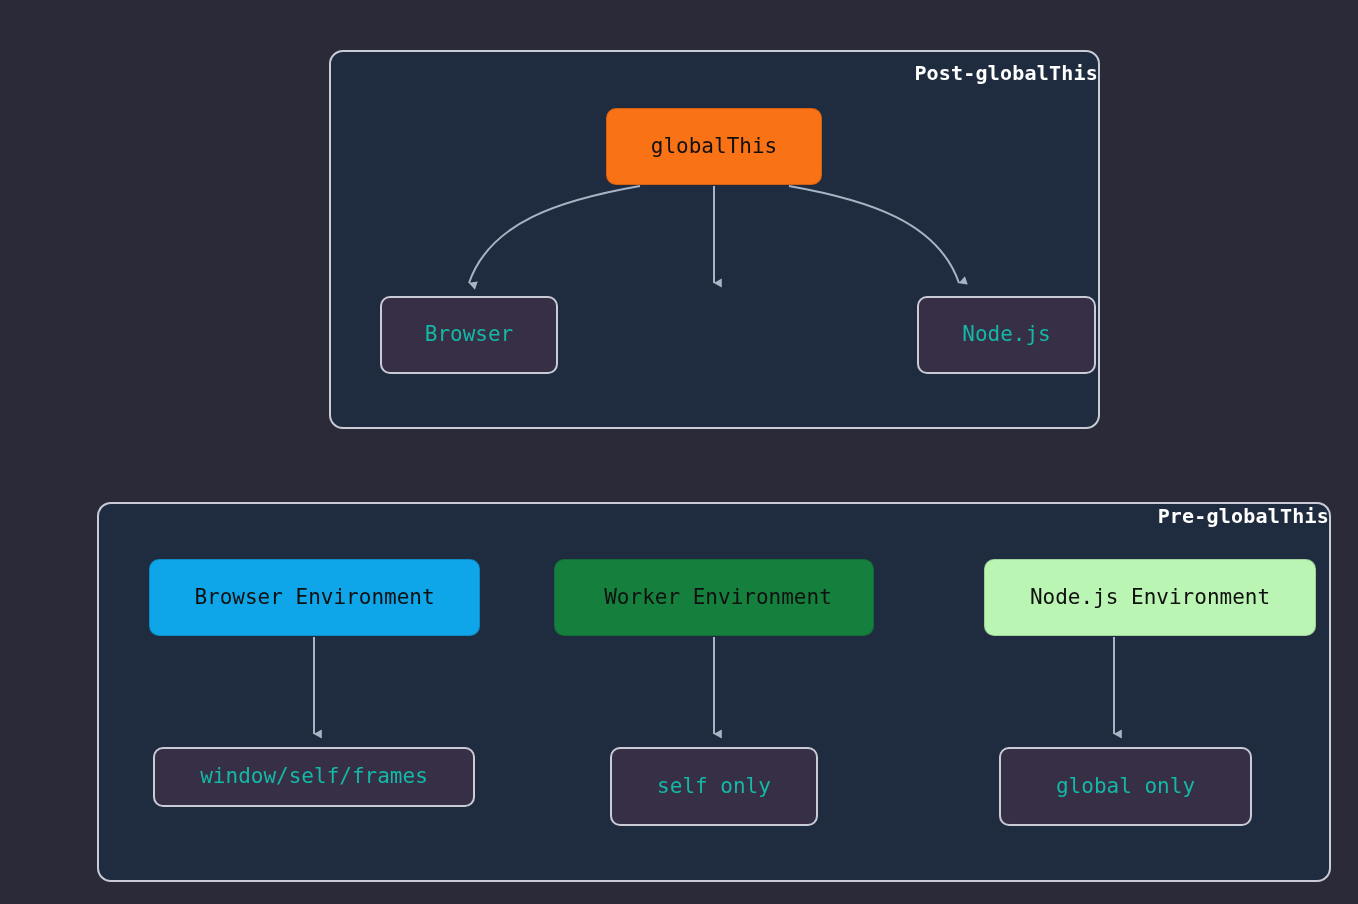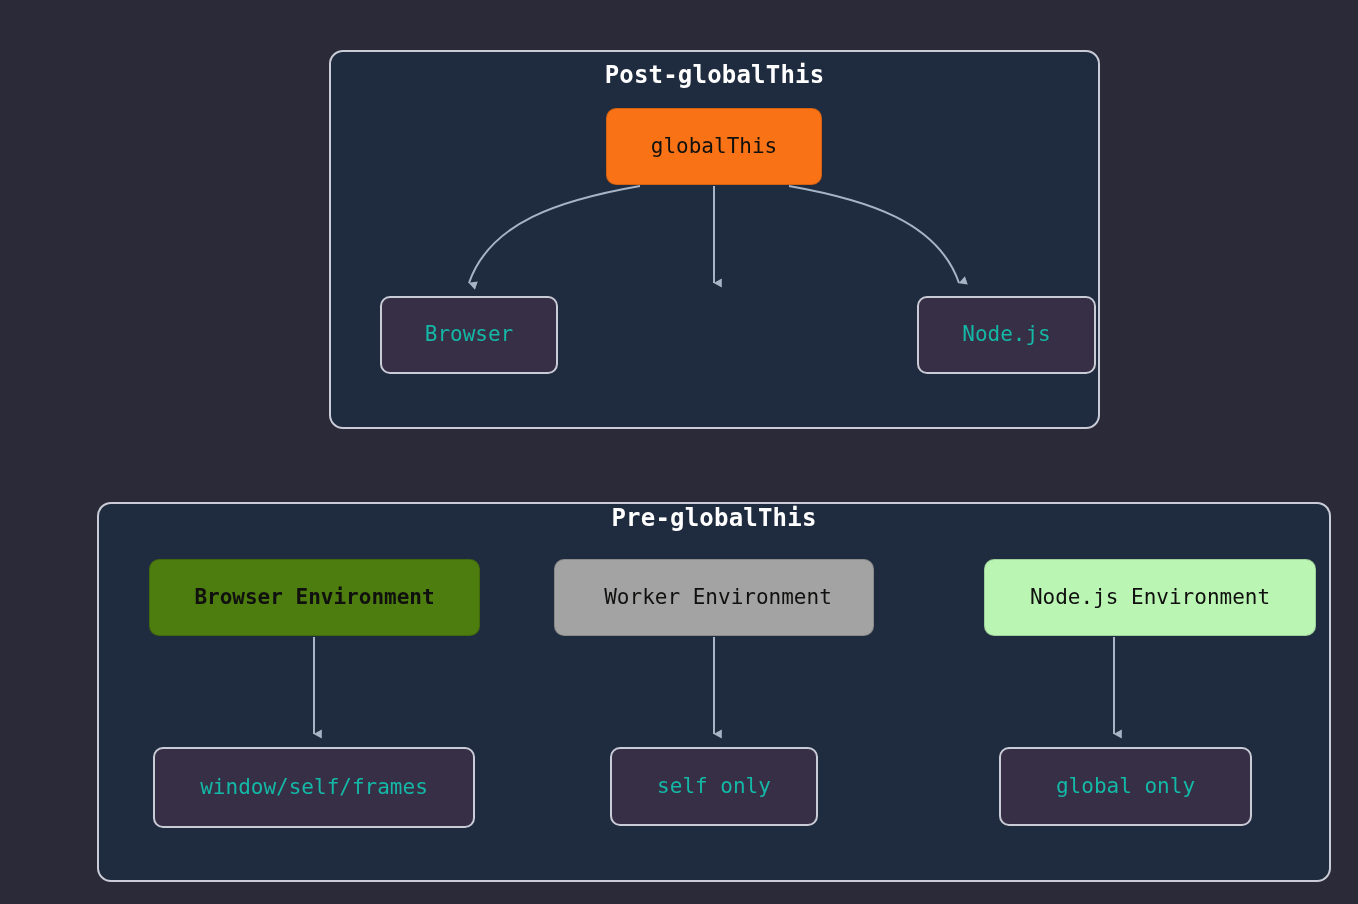--- a/index.html
+++ b/index.html
@@ -45,24 +45,24 @@
   #panel-pre {
     left: 97px;
     top: 502px;
     width: 1234px;
     height: 380px;
   }
   .panel-title {
     position: absolute;
     left: 0;
     width: 100%;
-    text-align: center;
+    text-align: right;
     color: #ffffff;
     font-weight: bold;
-    font-size: 24px;
+    font-size: 20px;
     letter-spacing: 0.2px;
     z-index: 3;
   }
   #panel-post .panel-title { top: 9px; }
   #panel-pre  .panel-title { top: 0; }
 
   .node {
     position: absolute;
     box-sizing: border-box;
     display: flex;
@@ -78,35 +78,35 @@
   .node.dark {
     background: #372f45;
     border: 2px solid #c9ccd6;
     color: #14b8a6;
   }
   .node.accent {
     border: 1px solid rgba(0,0,0,0.15);
     color: #10100f;
   }
   .node.yellow { background: #f97316; }
-  .node.pink   { background: #4d7c0f; font-weight: bold; }
-  .node.purple { background: #a3a3a3; padding-left: 8px; }
+  .node.pink   { background: #0ea5e9; }
+  .node.purple { background: #15803d; padding-left: 8px; }
   .node.green  { background: #baf5b4; }
 
   
   #node-globalthis { left: 606px; top: 108px; width: 216px; height: 77px; }
   #node-browser    { left: 380px; top: 296px; width: 178px; height: 78px; }
   #node-worker     { left: 630px; top: 296px; width: 167px; height: 78px; }
   #node-nodejs     { left: 869px; top: 296px; width: 179px; height: 78px; margin-left: 48px; }
 
   
   #node-browser-env { left: 149px; top: 559px; width: 331px; height: 77px; }
   #node-worker-env  { left: 554px; top: 559px; width: 320px; height: 77px; }
   #node-node-env    { left: 948px; top: 559px; width: 332px; height: 77px; margin-left: 36px; }
-  #node-window-self { left: 153px; top: 747px; width: 322px; height: 81px; }
+  #node-window-self { left: 153px; top: 747px; width: 322px; height: 60px; }
   #node-self-only   { left: 610px; top: 747px; width: 208px; height: 79px; }
   #node-global-only { left: 999px; top: 747px; width: 253px; height: 79px; }
 </style>
 </head>
 <body>
 
 <div id="canvas">
 
   <svg class="edge-layer" viewBox="0 0 1358 904" width="1358" height="904" xmlns="http://www.w3.org/2000/svg">
     <defs>

